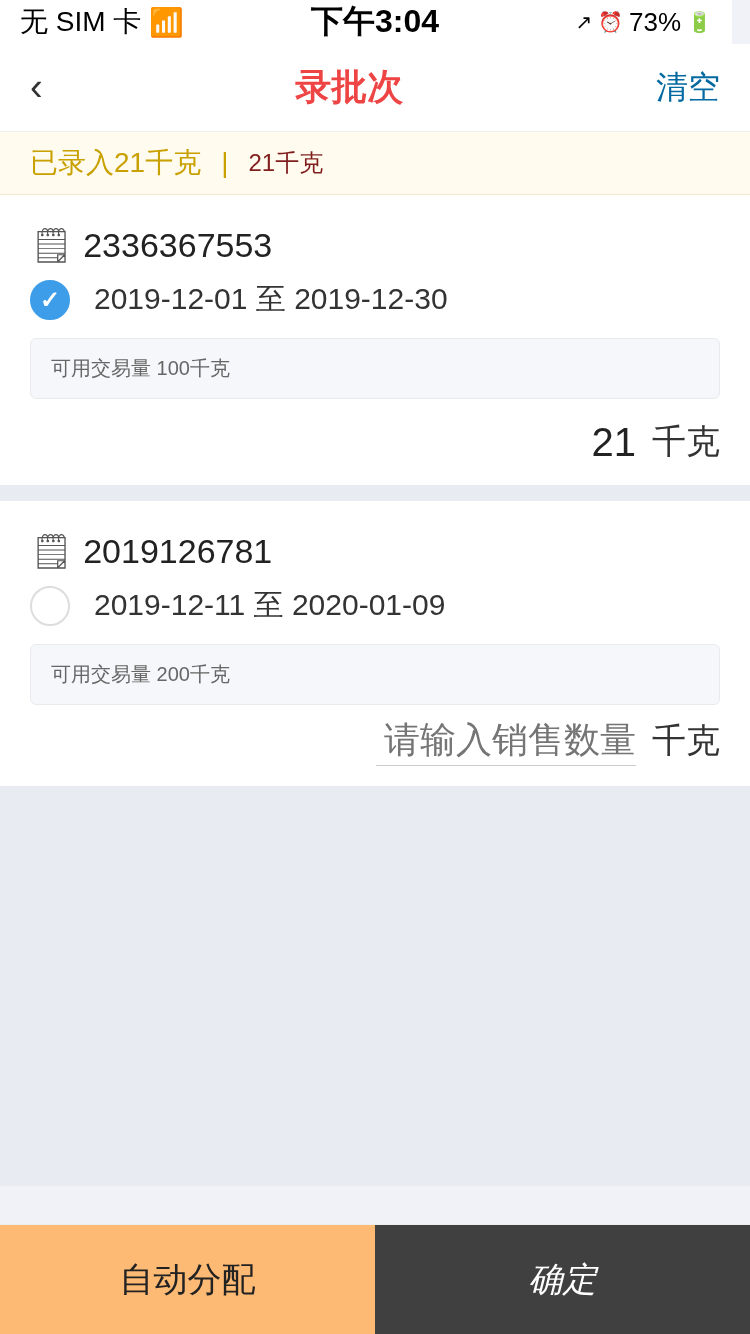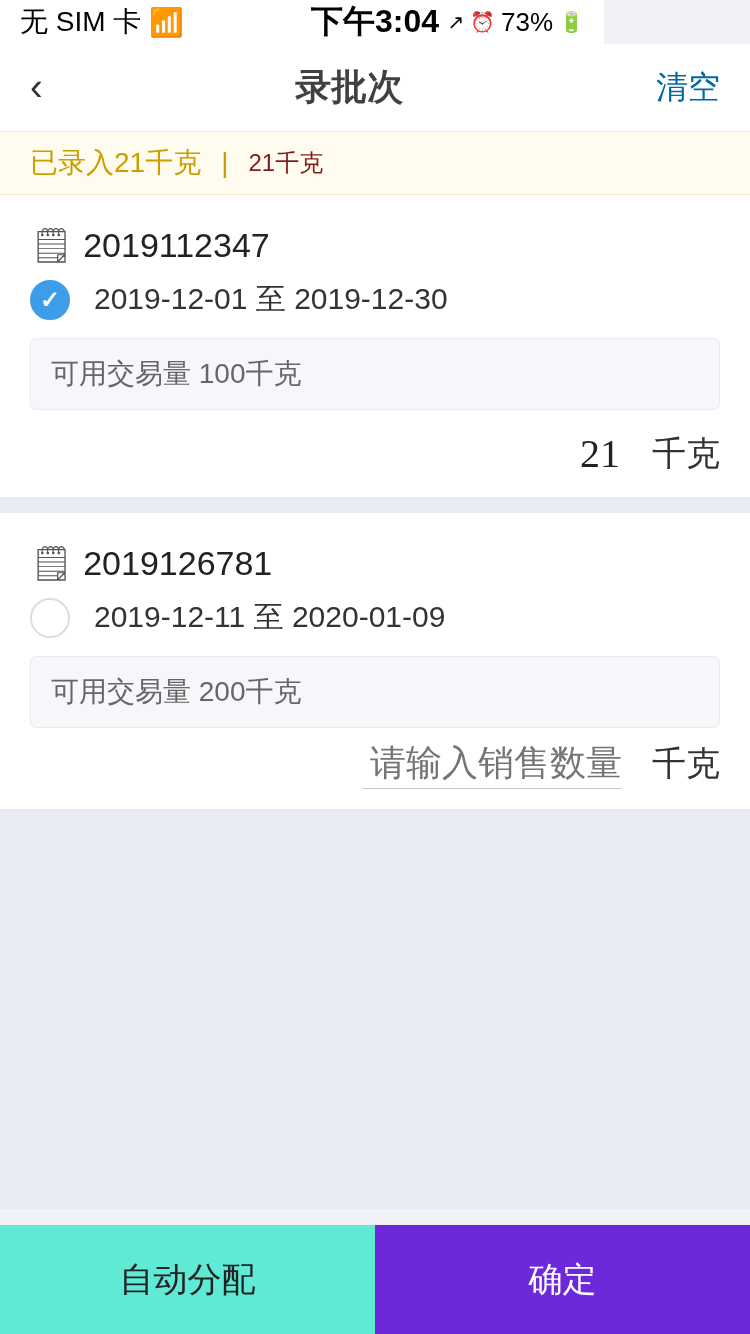--- a/index.html
+++ b/index.html
@@ -7,21 +7,21 @@
     body {
       width: 750px;
       min-height: 1334px;
       font-family: -apple-system, "PingFang SC", "Helvetica Neue", sans-serif;
       background: #f0f2f7;
       overflow-x: hidden;
     }
 
     
     .status-bar {
-      width: 604px;
+      width: 732px;
       height: 44px;
       background: #fff;
       display: flex;
       align-items: center;
       justify-content: space-between;
       padding: 0 20px;
       font-size: 28px;
     }
     .status-left {
       display: flex;
@@ -55,21 +55,21 @@
       border-bottom: 1px solid #eee;
     }
     .nav-back {
       font-size: 38px;
       color: #333;
       cursor: pointer;
     }
     .nav-title {
       font-size: 36px;
       font-weight: 600;
-      color: #404040;
+      color: #ef4444;
       font-family: Liberation Mono, monospace;
     }
     .nav-clear {
       font-size: 32px;
       color: #0369a1;
       cursor: pointer;
     }
 
     
     .info-banner {
@@ -146,50 +146,49 @@
     .batch-date {
       font-size: 30px;
       color: #333;
       margin-left: 8px;
     }
     .batch-available {
       background: #f5f7fa;
       border: 1px solid #e8eaed;
       border-radius: 6px;
       padding: 16px 20px;
-      font-size: 28px;
+      font-size: 20px;
       color: #666;
       margin-bottom: 0;
     }
 
     
     .quantity-row {
       background: #fff;
       display: flex;
       align-items: center;
       justify-content: flex-end;
       padding: 20px 30px 20px 30px;
-      gap: 32px;
-      font-family: Liberation Serif, serif;
+      gap: 16px;
     }
     .quantity-value {
       font-size: 40px;
       font-weight: 500;
       color: #222;
     }
     .quantity-unit {
       font-size: 34px;
       color: #333;
     }
     .quantity-input-row {
       display: flex;
       align-items: center;
       justify-content: flex-end;
       padding: 10px 30px 20px 30px;
-      gap: 30px;
+      gap: 16px;
       background: #fff;
     }
     .quantity-underline {
       border: none;
       border-bottom: 1.5px solid #ccc;
       outline: none;
       font-size: 36px;
       color: #aaa;
       text-align: right;
       width: 260px;
@@ -220,40 +219,41 @@
       bottom: 0;
       width: 750px;
       height: 110px;
       display: flex;
       align-items: stretch;
       background: #fff;
       border-top: 1px solid #eee;
     }
     .btn-auto {
       flex: 1;
-      background: #5eead4;
+      background: #fdba74;
       border: none;
       font-size: 34px;
       color: #222;
       cursor: pointer;
       display: flex;
       align-items: center;
       justify-content: center;
       font-family: Liberation Mono, monospace;
     }
     .btn-confirm {
       flex: 1;
-      background: #6d28d9;
+      background: #404040;
       border: none;
       font-size: 34px;
       color: #fff;
       cursor: pointer;
       display: flex;
       align-items: center;
       justify-content: center;
+      font-style: italic;
     }
   </style>
 </head>
 <body>
 
 <div class="status-bar">
   <div class="status-left">
     <span>无 SIM 卡</span>
     <span>📶</span>
   </div>
@@ -274,21 +274,21 @@
 
 <div class="info-banner">
   <span class="info-banner-text1">已录入21千克</span>
   <span class="info-banner-divider">|</span>
   <span class="info-banner-text2">21千克</span>
 </div>
 
 <div class="batch-item">
   <div class="batch-header">
     <span class="batch-icon">🗒</span>
-    <span class="batch-id">2019112347</span>
+    <span class="batch-id">2336367553</span>
   </div>
   <div class="batch-date-row">
     <div class="batch-checkbox checked"></div>
     <span class="batch-date">2019-12-01 至 2019-12-30</span>
   </div>
   <div class="batch-available">可用交易量 100千克</div>
 </div>
 <div class="quantity-row">
   <span class="quantity-value">21</span>
   <span class="quantity-unit">千克</span>

